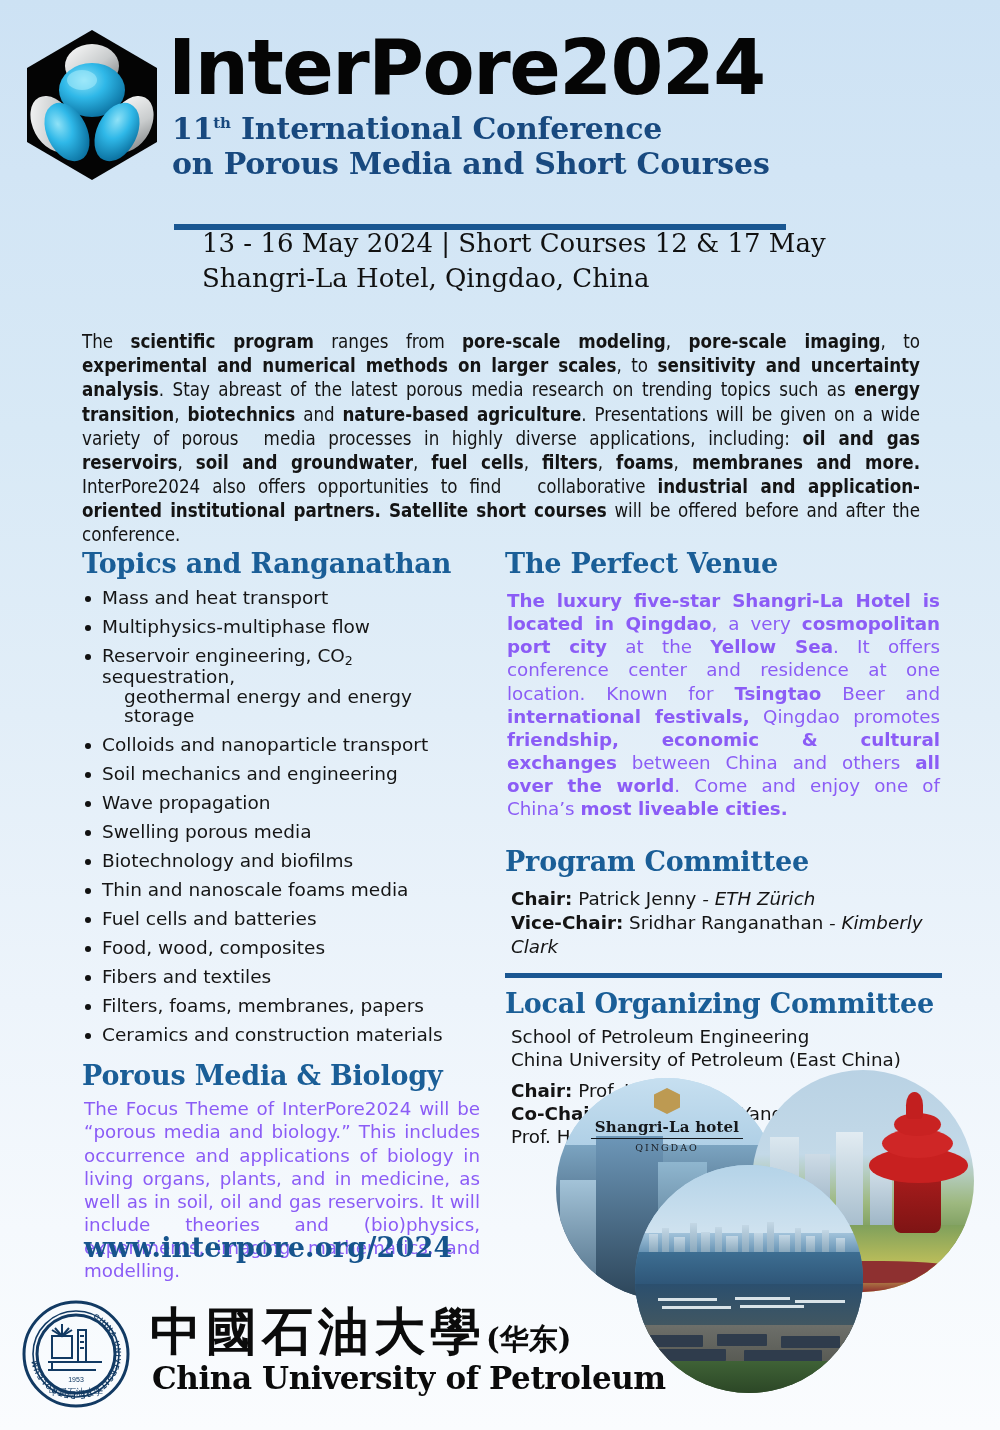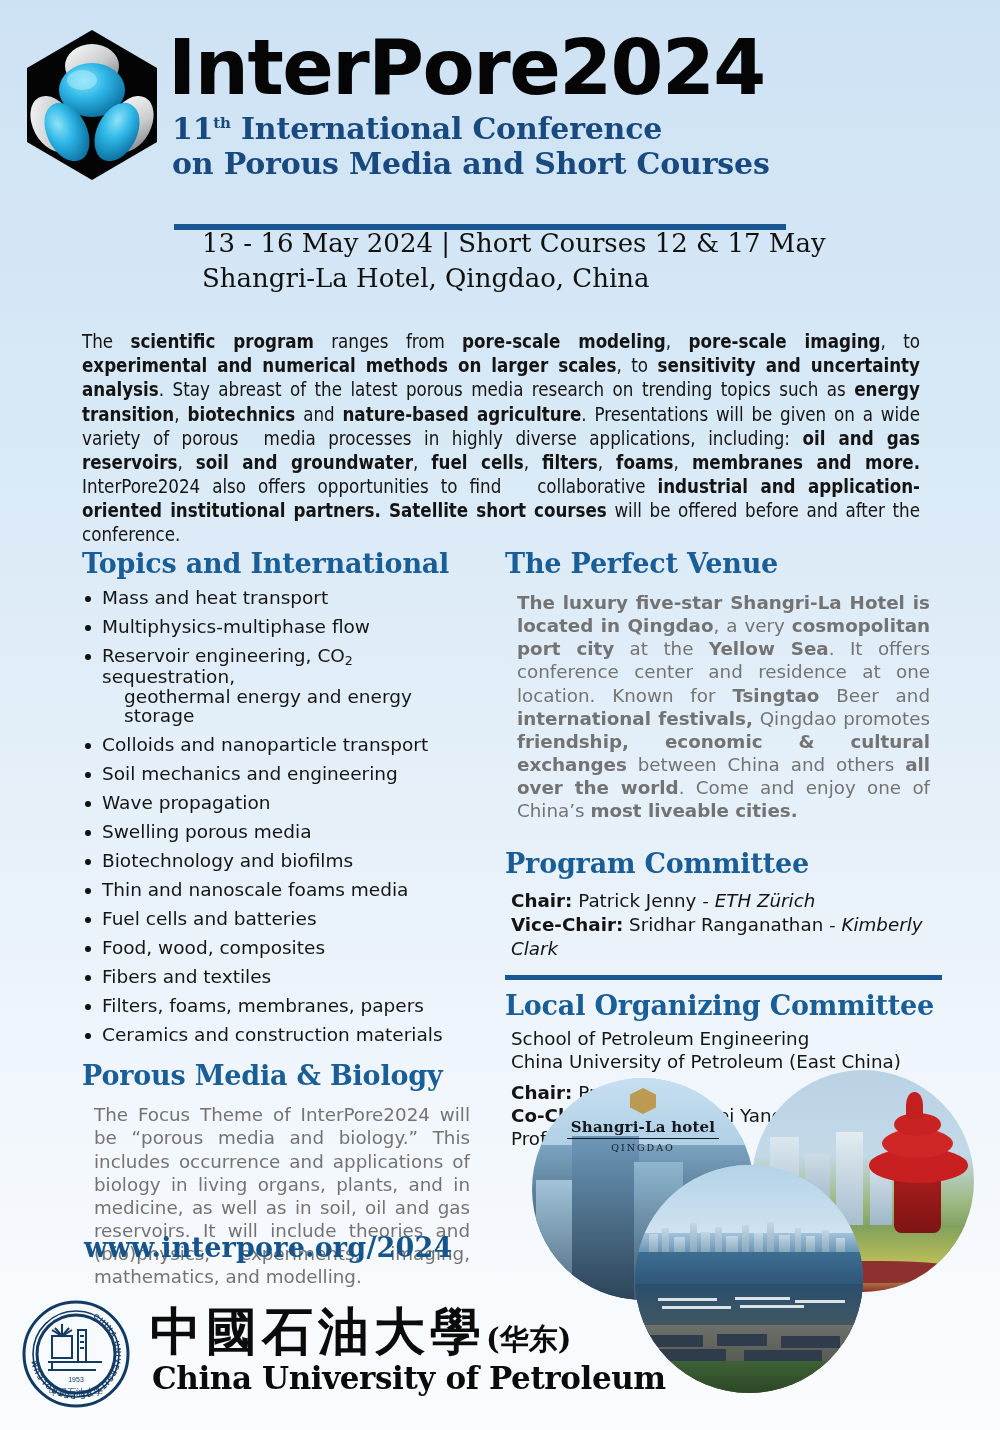--- a/index.html
+++ b/index.html
@@ -148,23 +148,23 @@
     margin-top: 2px;
   }
   sub.sb {
     font-size: 0.68em;
     vertical-align: -0.25em;
   }
 
   p.body {
     font-size: 18.3px;
     line-height: 1.265;
-    color: #737373;
+    color: #8b5cf6;
     text-align: justify;
-    margin: 12px;
+    margin: 2px;
   }
   p.body b { font-weight: bold; }
 
   .venue-body { margin-top: 2px; }
 
   .rule-thick {
     height: 5px;
     background: #1a5792;
     margin: 14px 0 10px 0;
   }
@@ -248,21 +248,21 @@
     top: 1070px;
     width: 445px;
     height: 345px;
   }
   .photo {
     position: absolute;
     border-radius: 50%;
     overflow: hidden;
   }
   .ph-hotel {
-    left: 2px; top: 8px; width: 222px; height: 222px;
+    left: 26px; top: 8px; width: 222px; height: 222px;
     background:
       linear-gradient(to bottom, #b9d7ea 0%, #b9d7ea 26%, #7fa9c6 27%, #46627c 70%, #2d4358 100%);
     text-decoration: underline;
   }
   .ph-hotel .sky { position:absolute; left:0; top:0; width:100%; height:30%;
       background: linear-gradient(to bottom,#c6dff0,#b0d0e6); }
   .ph-hotel .tower1 { position:absolute; left:18%; top:26%; width:30%; height:74%;
       background: linear-gradient(to bottom,#6d97b8,#2c4559); }
   .ph-hotel .tower2 { position:absolute; left:46%; top:38%; width:22%; height:62%;
       background: linear-gradient(to bottom,#8fb6cf,#3d5a72); }
@@ -397,21 +397,21 @@
   <div class="venue-line">
     <div>13 - 16 May 2024 | Short Courses 12 &amp; 17 May</div>
     <div>Shangri-La Hotel, Qingdao, China</div>
   </div>
 </div>
 
 <div class="intro">The <b>scientific program</b> ranges from <b>pore-scale modeling</b>, <b>pore-scale imaging</b>, to <b>experimental and numerical methods on larger scales</b>, to <b>sensitivity and uncertainty analysis</b>. Stay abreast of the latest porous media research on trending topics such as <b>energy transition</b>, <b>biotechnics</b> and <b>nature-based agriculture</b>. Presentations will be given on a wide variety of porous &nbsp;media processes in highly diverse applications, including: <b>oil and gas reservoirs</b>, <b>soil and groundwater</b>, <b>fuel cells</b>, <b>filters</b>, <b>foams</b>, <b>membranes and more.</b> InterPore2024 also offers opportunities to find &nbsp; collaborative <b>industrial and application-oriented institutional partners. Satellite short courses</b> will be offered before and after the conference.</div>
 
 <div class="col-left">
 
-  <h2 class="sec">Topics and International</h2>
+  <h2 class="sec">Topics and Ranganathan</h2>
 
   <ul class="topics">
     <li><span class="blt"></span><span>Mass and heat transport</span></li>
     <li><span class="blt"></span><span>Multiphysics-multiphase flow</span></li>
     <li><span class="blt"></span><span>Reservoir engineering, CO<sub class="sb">2</sub> sequestration,<span class="l2">geothermal energy and energy storage</span></span></li>
     <li><span class="blt"></span><span>Colloids and nanoparticle transport</span></li>
     <li><span class="blt"></span><span>Soil mechanics and engineering</span></li>
     <li><span class="blt"></span><span>Wave propagation</span></li>
     <li><span class="blt"></span><span>Swelling porous media</span></li>
     <li><span class="blt"></span><span>Biotechnology and biofilms</span></li>

